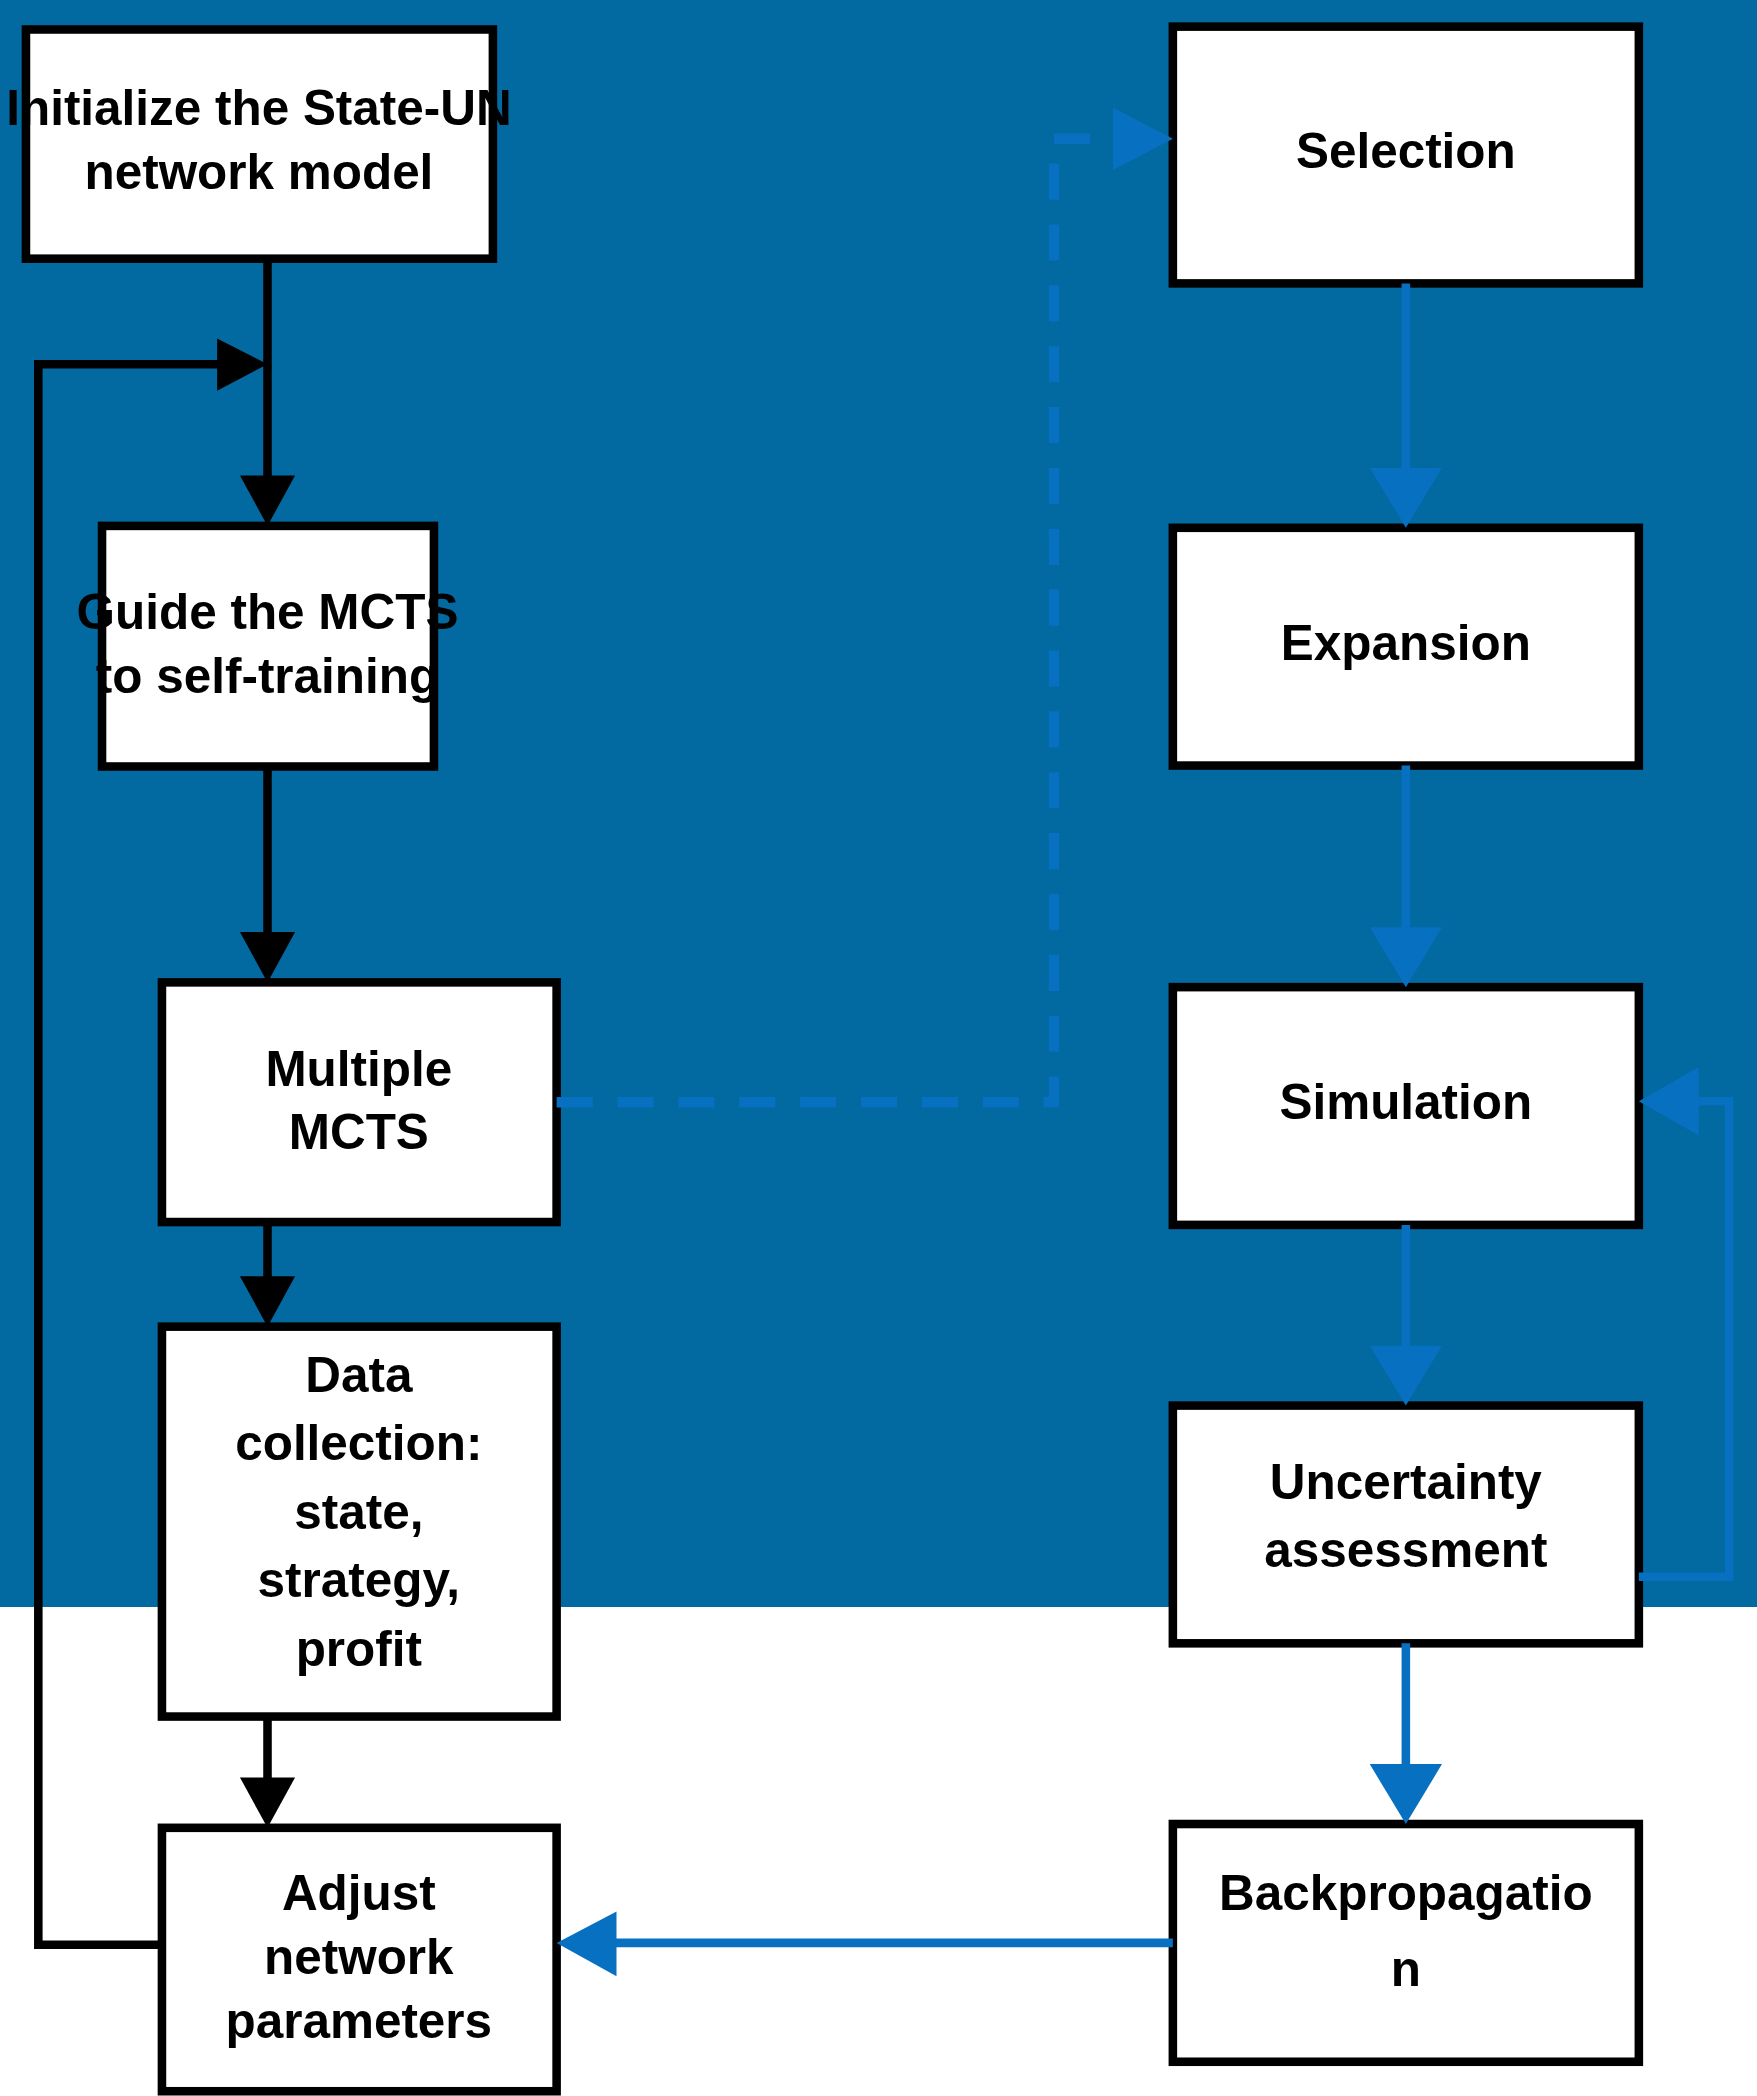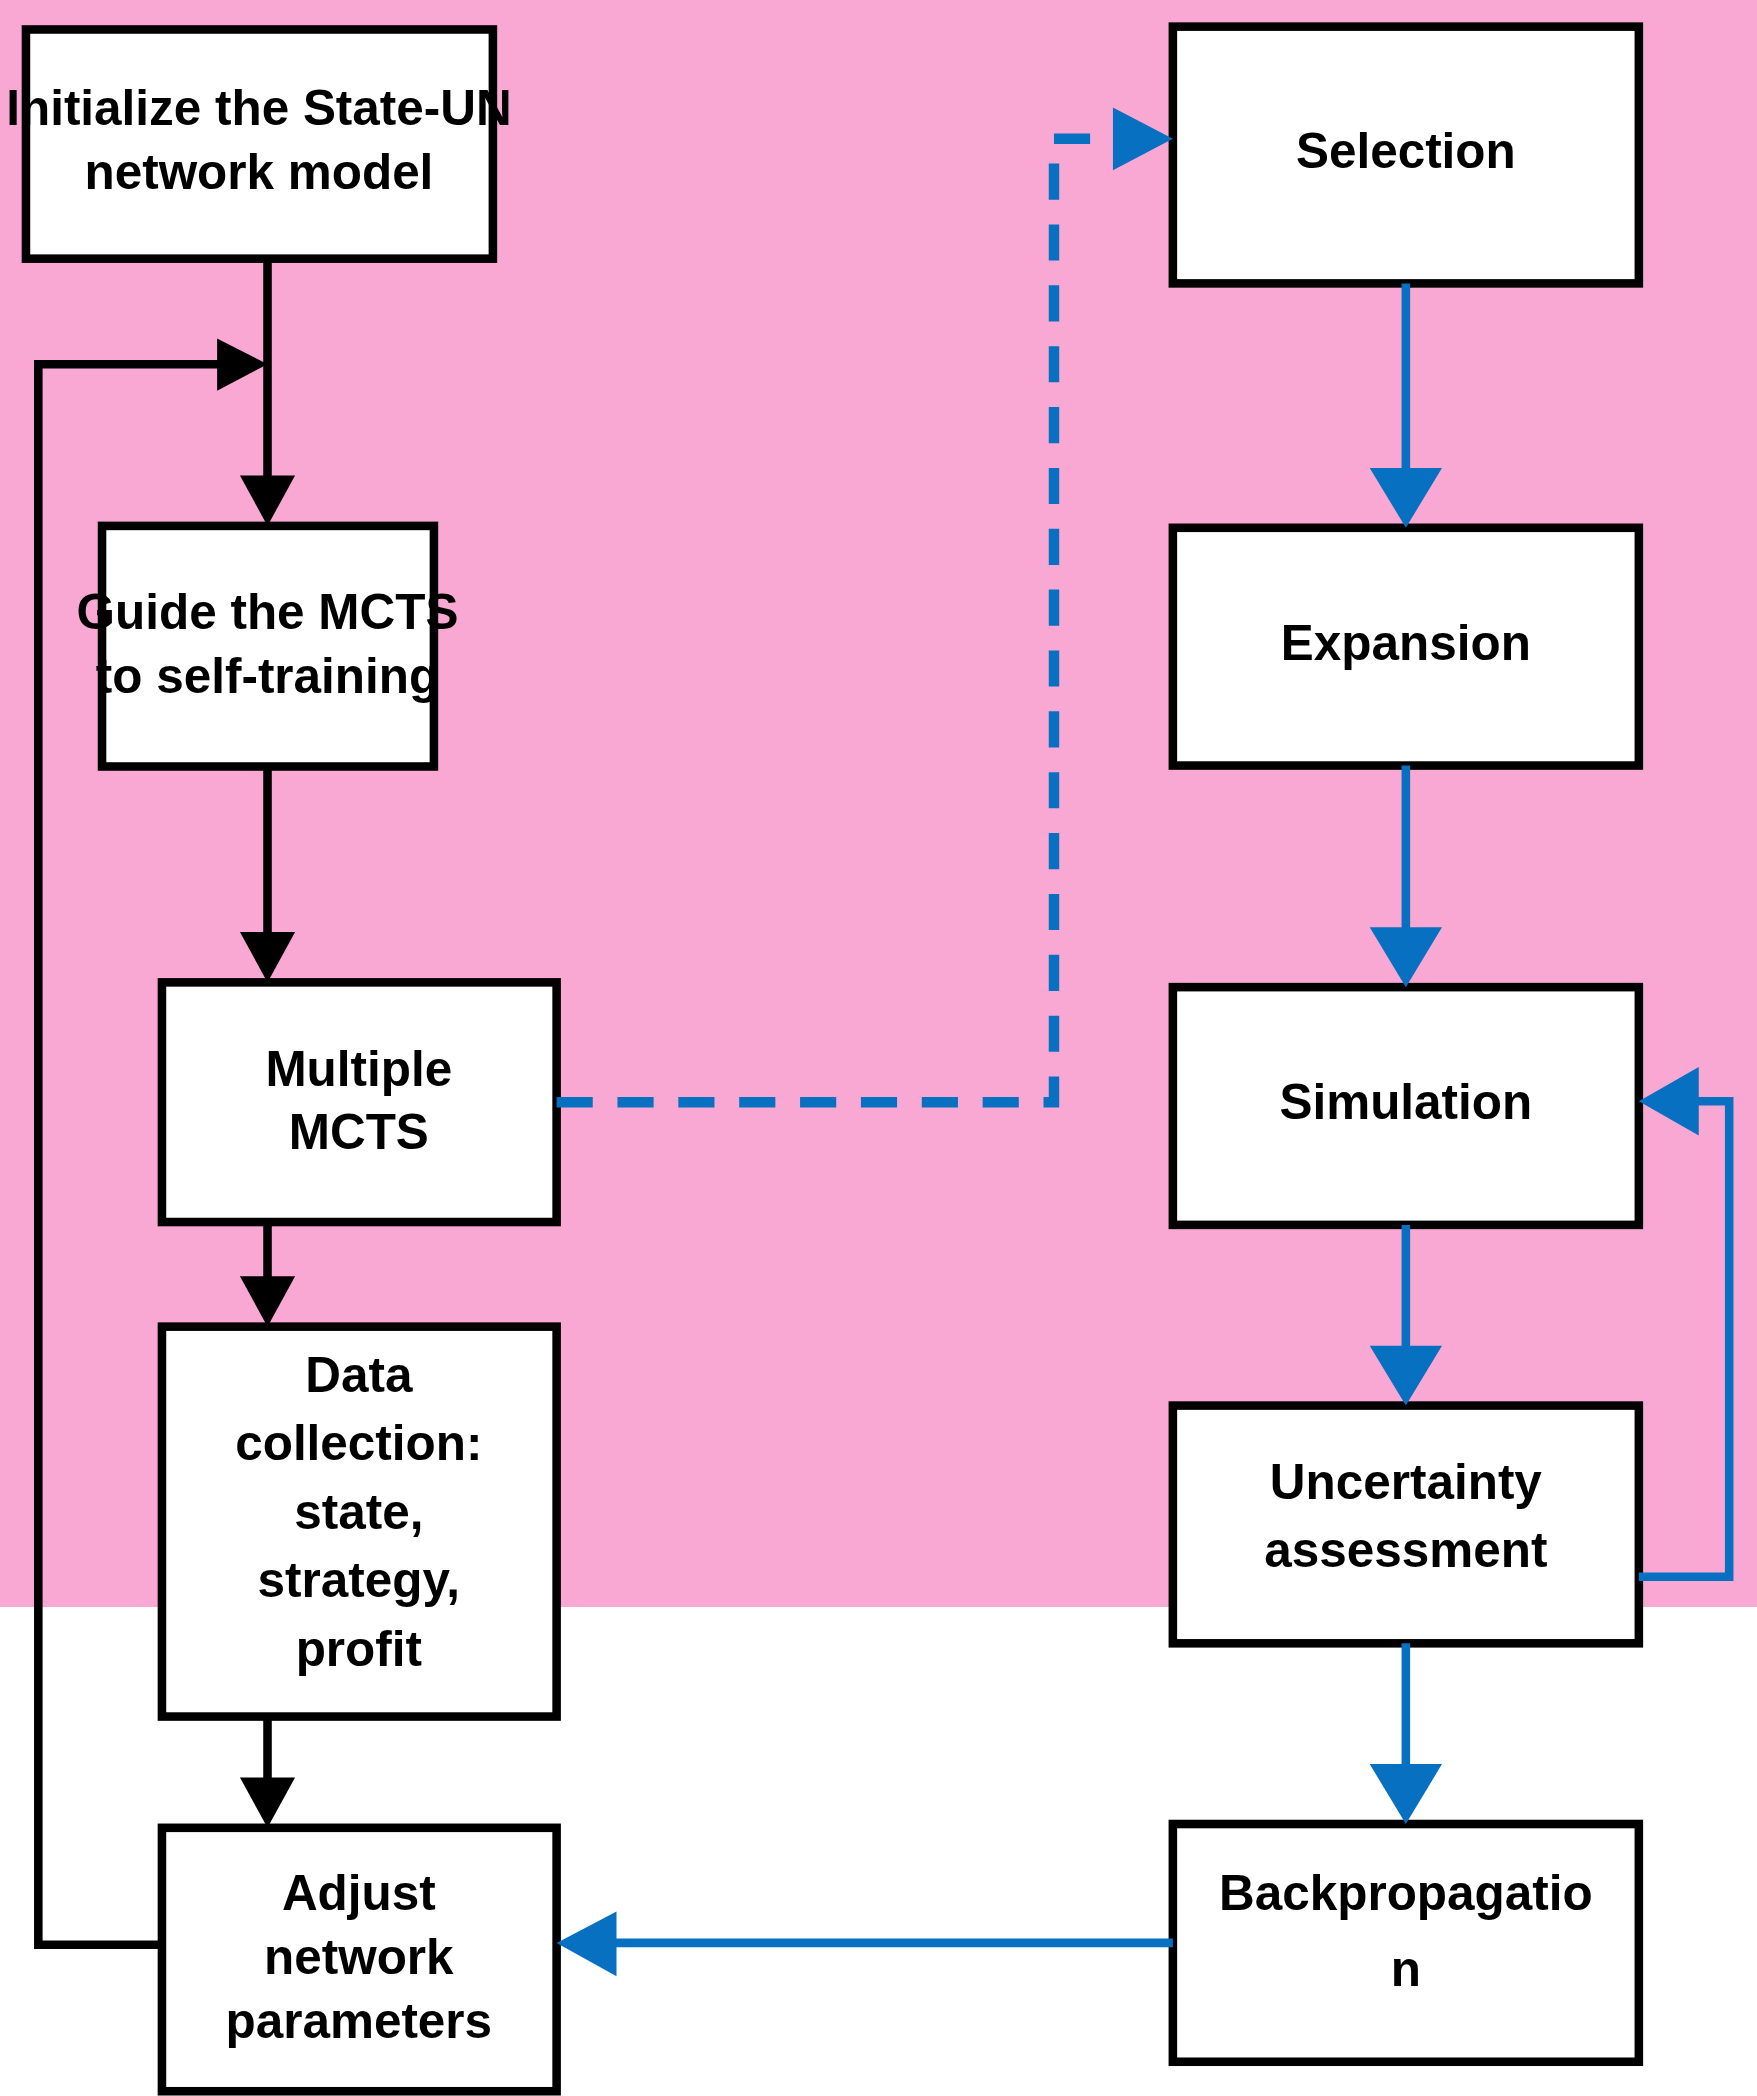--- a/index.html
+++ b/index.html
@@ -10,21 +10,21 @@
   body {
     width: 1758px;
     height: 2096px;
     font-family: "Liberation Sans", sans-serif;
     overflow: hidden;
   }
   #flowchart-root {
     position: relative;
     width: 1758px;
     height: 1607px;
-    background: #f9a8d4;
+    background: #0369a1;
   }
   svg.diagram {
     display: block;
     width: 1758px;
     height: 2096px;
   }
   .node-rect {
     fill: #ffffff;
     stroke: #000000;
     stroke-width: 9;

